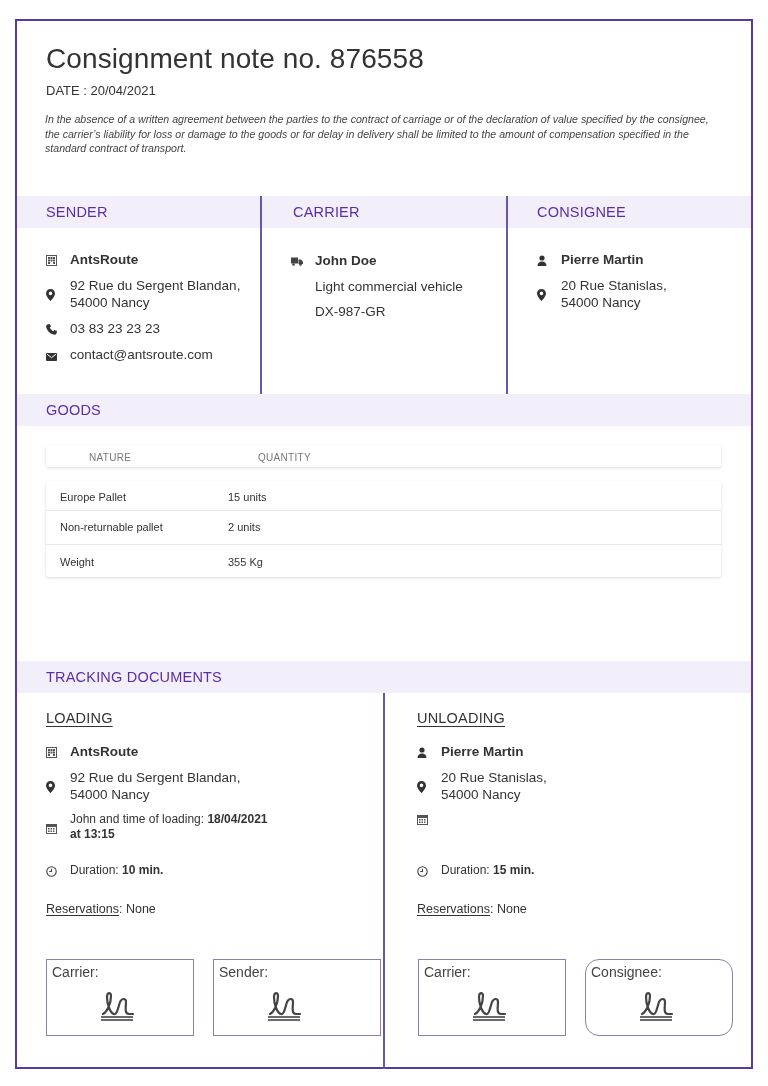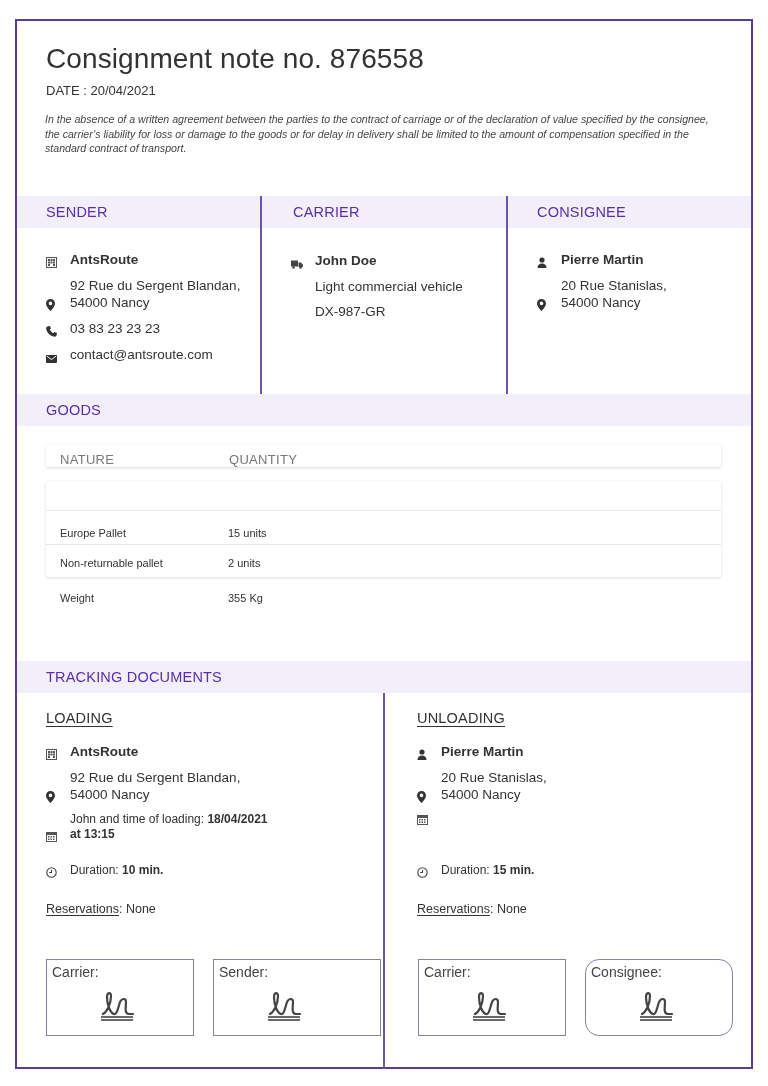--- a/index.html
+++ b/index.html
@@ -5,27 +5,27 @@
   html, body { margin: 0; padding: 0; background: #ffffff; }
   body { width: 768px; height: 1086px; position: relative; font-family: "Liberation Sans", sans-serif; color: #333; overflow: hidden; }
   .page { position: absolute; left: 15px; top: 19px; width: 734px; height: 1046px; border: 2px solid #5b3a9e; box-sizing: content-box; }
   .abs { position: absolute; }
   .title { left: 29px; top: 22px; font-size: 28px; color: #333; letter-spacing: 0.1px; }
   .date { left: 29px; top: 62px; font-size: 13px; color: #333; }
   .disclaimer { left: 28px; top: 91px; width: 670px; font-size: 10.6px; line-height: 14.5px; font-style: italic; color: #444; }
   .band { position: absolute; left: 0; width: 734px; background: #f2effb; }
   .band-title { position: absolute; font-size: 14.5px; color: #5b2ea6; font-weight: 500; letter-spacing: 0.2px; }
   .vline { position: absolute; width: 2px; background: #6a55a8; }
-  .row { position: absolute; display: flex; align-items: flex-end; font-size: 13.5px; color: #333; line-height: 17px; }
+  .row { position: absolute; display: flex; align-items: center; font-size: 13.5px; color: #333; line-height: 17px; }
   .row .ic { width: 24px; flex: 0 0 24px; display: flex; justify-content: flex-start; padding-top: 2px; }
   .bold { font-weight: bold; color: #333; }
   svg { display: block; }
   .table-card { position: absolute; left: 29px; width: 675px; background: #fff; box-shadow: 0 1px 3px rgba(0,0,0,0.15); border-radius: 2px; }
-  .th { position: absolute; font-size: 13px; color: #777; letter-spacing: 0.3px; }
-  .td { position: absolute; font-size: 11px; color: #333; margin-top: 36px; }
+  .th { position: absolute; font-size: 10px; color: #777; letter-spacing: 0.3px; margin-left: 29px; }
+  .td { position: absolute; font-size: 11px; color: #333; }
   .sep { position: absolute; left: 0; width: 675px; height: 1px; background: #e6e6e6; }
   .sub-title { position: absolute; font-size: 14.5px; color: #333; text-decoration: underline; text-underline-offset: 3px; text-decoration-thickness: 1px; letter-spacing: 0.2px; }
   .res { position: absolute; font-size: 12.5px; color: #333; }
   .res u { text-underline-offset: 2px; }
   .sig-box { position: absolute; width: 146px; height: 75px; border: 1px solid #8a80a8; background: #fff; }
   .sig-label { position: absolute; left: 5px; top: 4px; font-size: 14px; color: #444; text-align: right; }
   .sig-icon { position: absolute; left: 52px; top: 30px; }
 </style>
 </head>
 <body>

